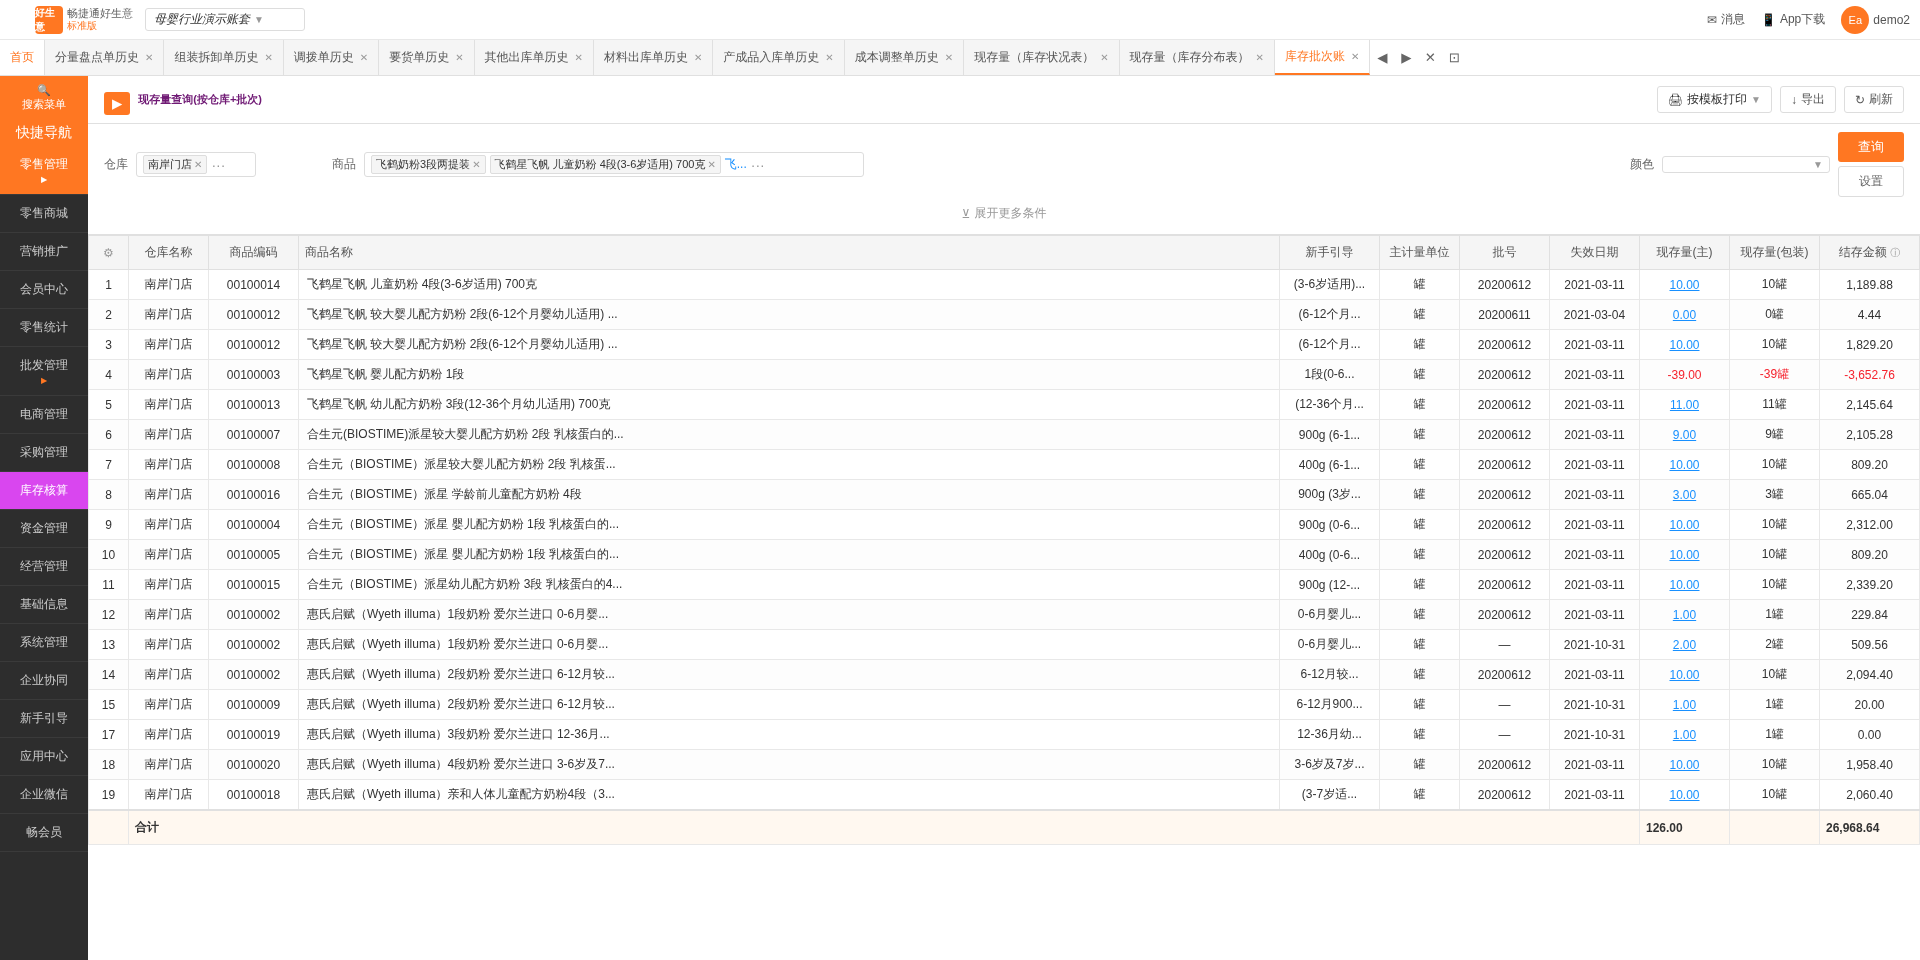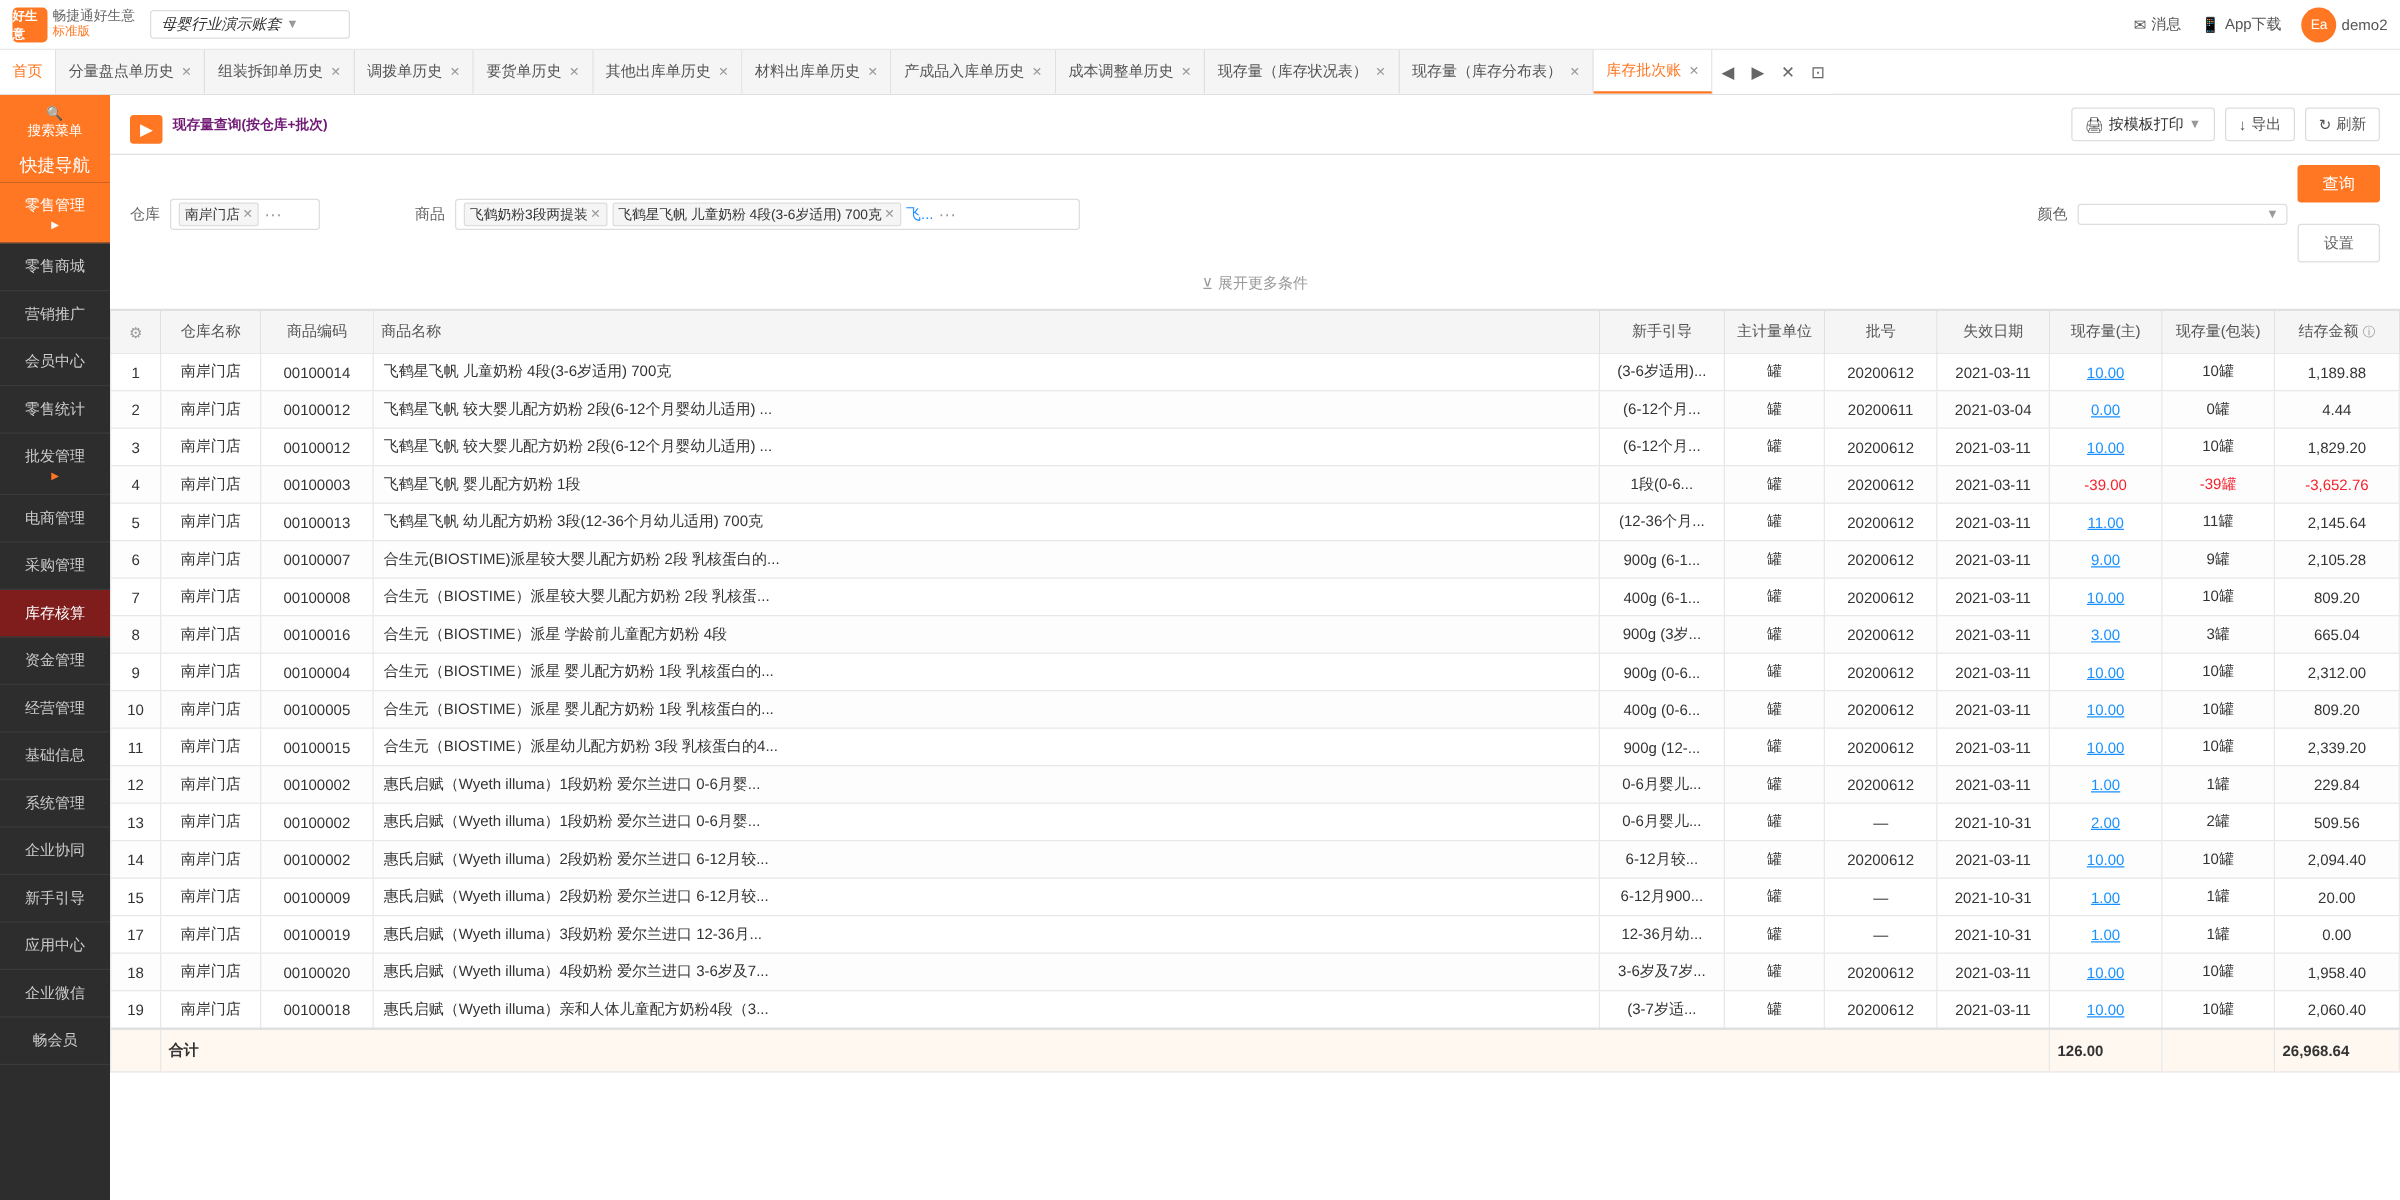--- a/index.html
+++ b/index.html
@@ -3,21 +3,21 @@
   <meta charset="utf-8">
   <style>
     * { box-sizing: border-box; margin: 0; padding: 0; }
     body { font-family: 'Microsoft YaHei', Arial, sans-serif; font-size: 12px; background: #f5f5f5; color: #333; overflow: hidden; }
 
     
     .top-bar {
       display: flex; align-items: center; background: #fff; height: 40px;
       border-bottom: 1px solid #e8e8e8; padding: 0 10px; gap: 10px;
     }
-    .logo-area { display: flex; align-items: center; gap: 4px; min-width: 100px; }
+    .logo-area { display: flex; align-items: center; gap: 4px; min-width: 100px; margin-left: 25px; }
     .logo-icon { width: 28px; height: 28px; background: #ff7722; border-radius: 4px; display: flex; align-items: center; justify-content: center; color: #fff; font-size: 10px; font-weight: bold; }
     .logo-text { font-size: 11px; color: #666; line-height: 1.2; }
     .org-selector { display: flex; align-items: center; gap: 4px; border: 1px solid #ddd; border-radius: 3px; padding: 2px 8px; cursor: pointer; font-size: 12px; color: #333; min-width: 160px; font-style: italic; }
     .top-right { margin-left: auto; display: flex; align-items: center; gap: 16px; }
     .top-right-item { display: flex; align-items: center; gap: 4px; font-size: 12px; color: #555; cursor: pointer; }
     .avatar { width: 28px; height: 28px; border-radius: 50%; background: #ff7722; display: flex; align-items: center; justify-content: center; color: #fff; font-size: 11px; }
 
     
     .tab-bar {
       background: #fff; border-bottom: 1px solid #e0e0e0;
@@ -113,21 +113,21 @@
     .settings-icon { color: #999; cursor: pointer; }
 
     
     .dropdown-arrow { font-size: 10px; color: #999; }
 
     
     .nav-toggle { background: #ff7722; color: #fff; border: none; border-radius: 0 4px 4px 0; padding: 6px 4px; cursor: pointer; align-self: flex-start; margin-top: 8px; }
 
     .info-icon { color: #999; font-size: 10px; }
 
-    .filter-actions { display: flex; flex-direction: column; gap: 17px; margin-left: auto; border-radius: 12px; }
+    .filter-actions { display: flex; flex-direction: column; gap: 4px; margin-left: auto; border-radius: 12px; }
   </style>
 </head>
 <body>
 
 <div class="top-bar">
   <div class="logo-area">
     <div class="logo-icon">好生意</div>
     <div class="logo-text">
       <div>畅捷通好生意</div>
       <div style="color:#ff7722;font-size:10px;">标准版</div>
@@ -237,21 +237,21 @@
     <div class="sidebar-item">
       <span>批发管理</span>
       <span class="arrow">▶</span>
     </div>
     <div class="sidebar-item">
       <span>电商管理</span>
     </div>
     <div class="sidebar-item">
       <span>采购管理</span>
     </div>
-    <div class="sidebar-item" style="background:#7f1d1d;color:#fff;">
+    <div class="sidebar-item" style="background:#d946ef;color:#fff;">
       <span>库存核算</span>
     </div>
     <div class="sidebar-item">
       <span>资金管理</span>
     </div>
     <div class="sidebar-item">
       <span>经营管理</span>
     </div>
     <div class="sidebar-item">
       <span>基础信息</span>

